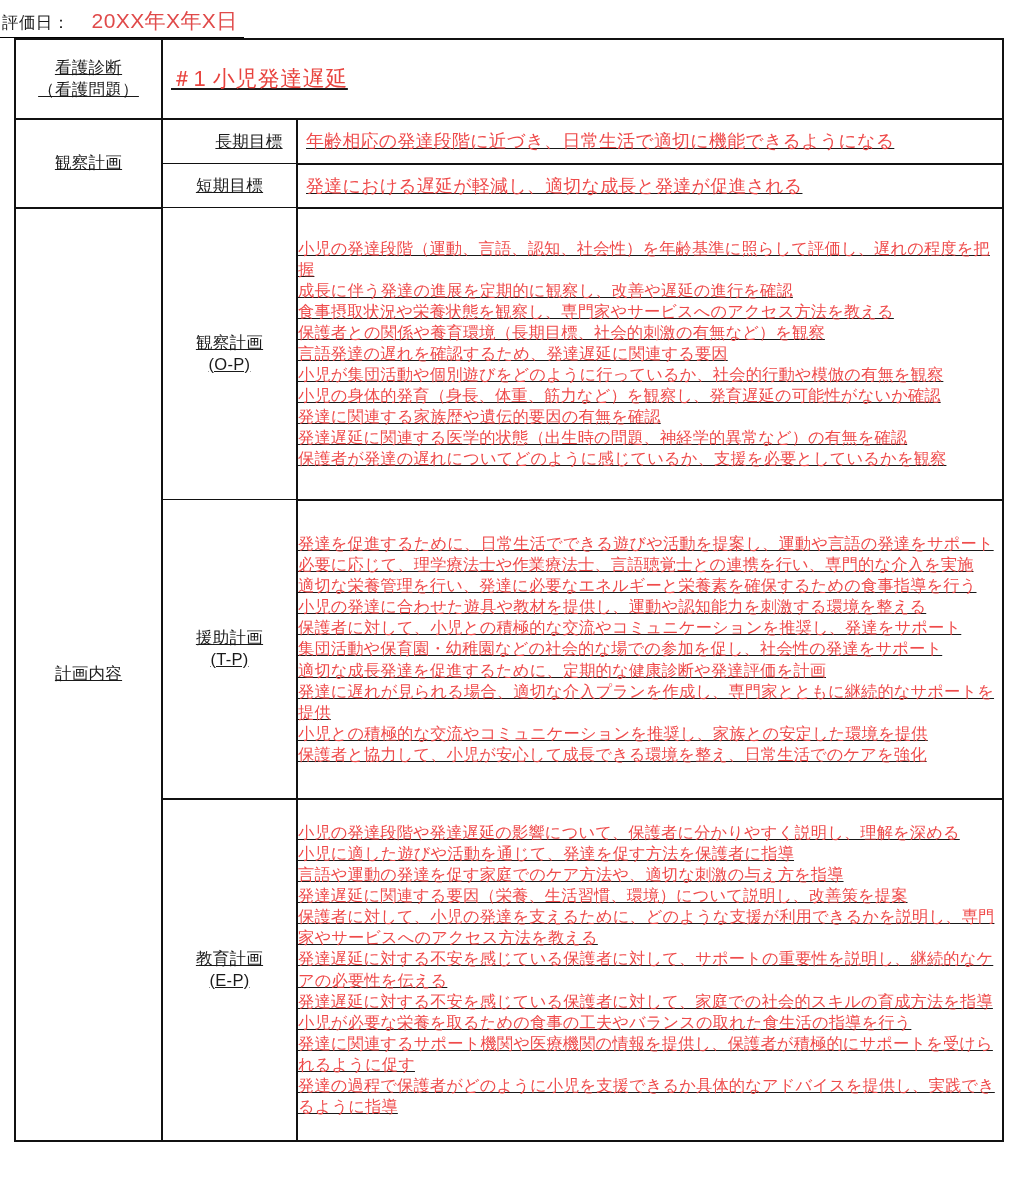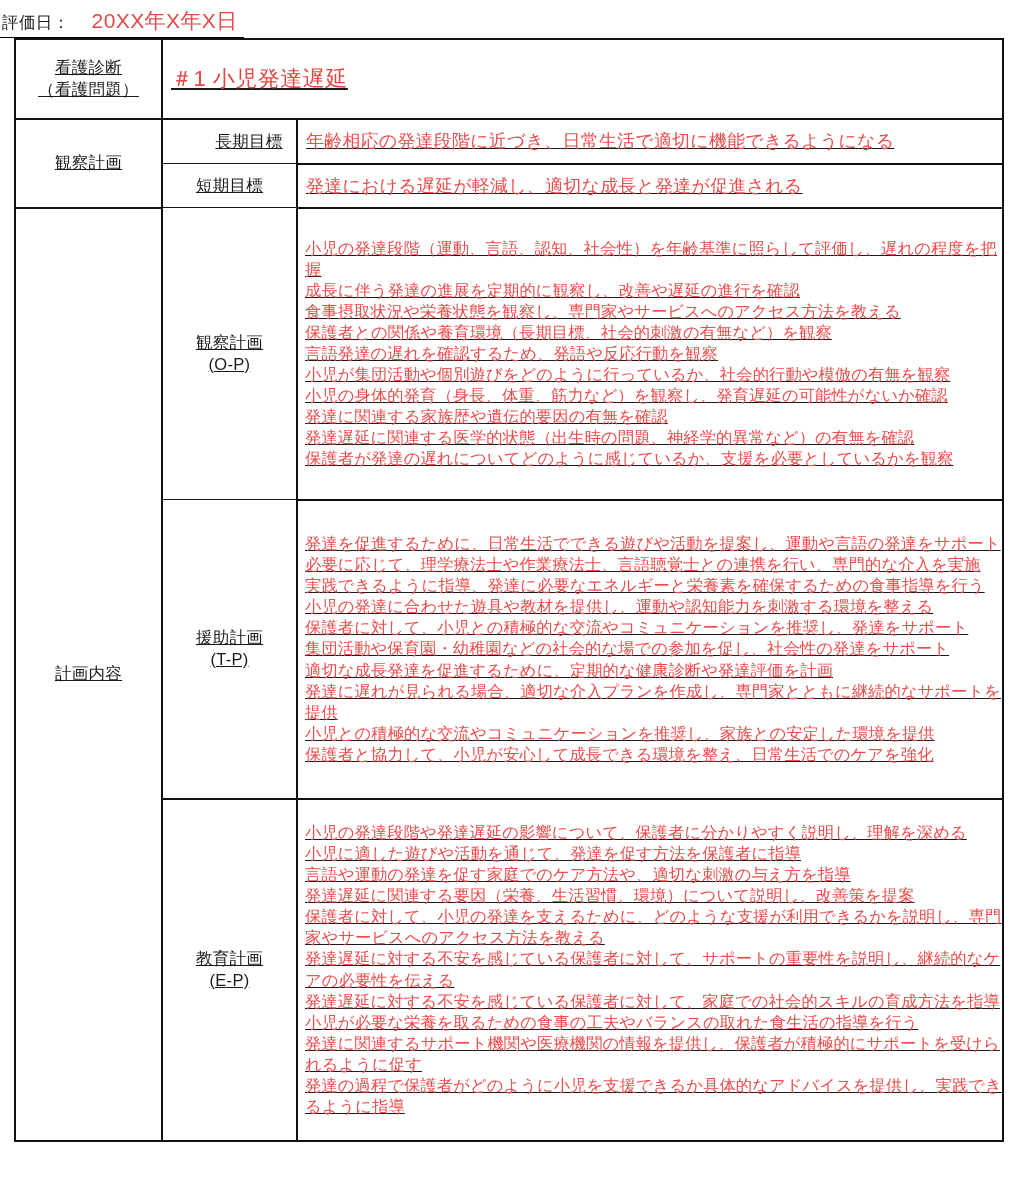--- a/index.html
+++ b/index.html
@@ -96,21 +96,20 @@
   }
   .red-text {
     color: #ef4b4b;
     font-size: 16.3px;
     line-height: 1.29;
     letter-spacing: 0.1px;
   }
   .red-line {
     display: block;
     white-space: normal;
-    margin-left: 7px;
   }
   .dx-text {
     color: #e8443f;
     font-size: 22px;
     letter-spacing: 0.5px;
     padding: 4px 8px;
   }
   .goal-text {
     color: #ef4b4b;
     font-size: 18px;
@@ -176,40 +175,40 @@
         <td class="lbl">
           <span class="sub">観察計画</span>
           <span class="sub">(O-P)</span>
         </td>
         <td class="content-cell mid outer-thick" style="height:290px;">
           <div class="red-text">
               <span class="red-line">小児の発達段階（運動、言語、認知、社会性）を年齢基準に照らして評価し、遅れの程度を把握</span>
               <span class="red-line">成長に伴う発達の進展を定期的に観察し、改善や遅延の進行を確認</span>
               <span class="red-line">食事摂取状況や栄養状態を観察し、専門家やサービスへのアクセス方法を教える</span>
               <span class="red-line">保護者との関係や養育環境（長期目標、社会的刺激の有無など）を観察</span>
-              <span class="red-line">言語発達の遅れを確認するため、発語や反応行動を観察</span>
+              <span class="red-line">言語発達の遅れを確認するため、発達遅延に関連する要因</span>
               <span class="red-line">小児が集団活動や個別遊びをどのように行っているか、社会的行動や模倣の有無を観察</span>
               <span class="red-line">小児の身体的発育（身長、体重、筋力など）を観察し、発育遅延の可能性がないか確認</span>
               <span class="red-line">発達に関連する家族歴や遺伝的要因の有無を確認</span>
               <span class="red-line">発達遅延に関連する医学的状態（出生時の問題、神経学的異常など）の有無を確認</span>
               <span class="red-line">保護者が発達の遅れについてどのように感じているか、支援を必要としているかを観察</span>
             </div>
         </td>
       </tr>
 
       <tr>
         <td class="lbl">
           <span class="sub">援助計画</span>
           <span class="sub">(T-P)</span>
         </td>
         <td class="content-cell mid outer-thick" style="height:297px;">
           <div class="red-text">
               <span class="red-line">発達を促進するために、日常生活でできる遊びや活動を提案し、運動や言語の発達をサポート</span>
               <span class="red-line">必要に応じて、理学療法士や作業療法士、言語聴覚士との連携を行い、専門的な介入を実施</span>
-              <span class="red-line">実践できるように指導、発達に必要なエネルギーと栄養素を確保するための食事指導を行う</span>
+              <span class="red-line">適切な栄養管理を行い、発達に必要なエネルギーと栄養素を確保するための食事指導を行う</span>
               <span class="red-line">小児の発達に合わせた遊具や教材を提供し、運動や認知能力を刺激する環境を整える</span>
               <span class="red-line">保護者に対して、小児との積極的な交流やコミュニケーションを推奨し、発達をサポート</span>
               <span class="red-line">集団活動や保育園・幼稚園などの社会的な場での参加を促し、社会性の発達をサポート</span>
               <span class="red-line">適切な成長発達を促進するために、定期的な健康診断や発達評価を計画</span>
               <span class="red-line">発達に遅れが見られる場合、適切な介入プランを作成し、専門家とともに継続的なサポートを提供</span>
               <span class="red-line">小児との積極的な交流やコミュニケーションを推奨し、家族との安定した環境を提供</span>
               <span class="red-line">保護者と協力して、小児が安心して成長できる環境を整え、日常生活でのケアを強化</span>
             </div>
         </td>
       </tr>

